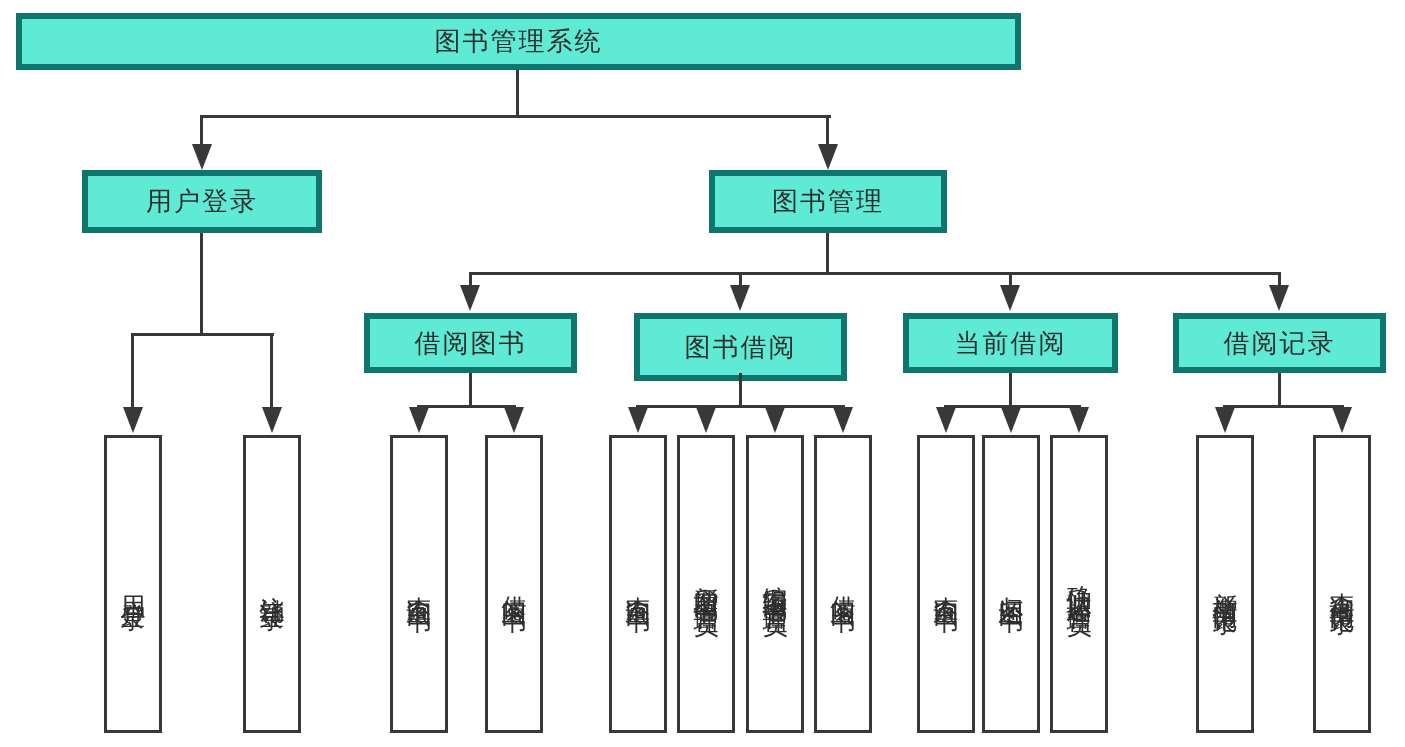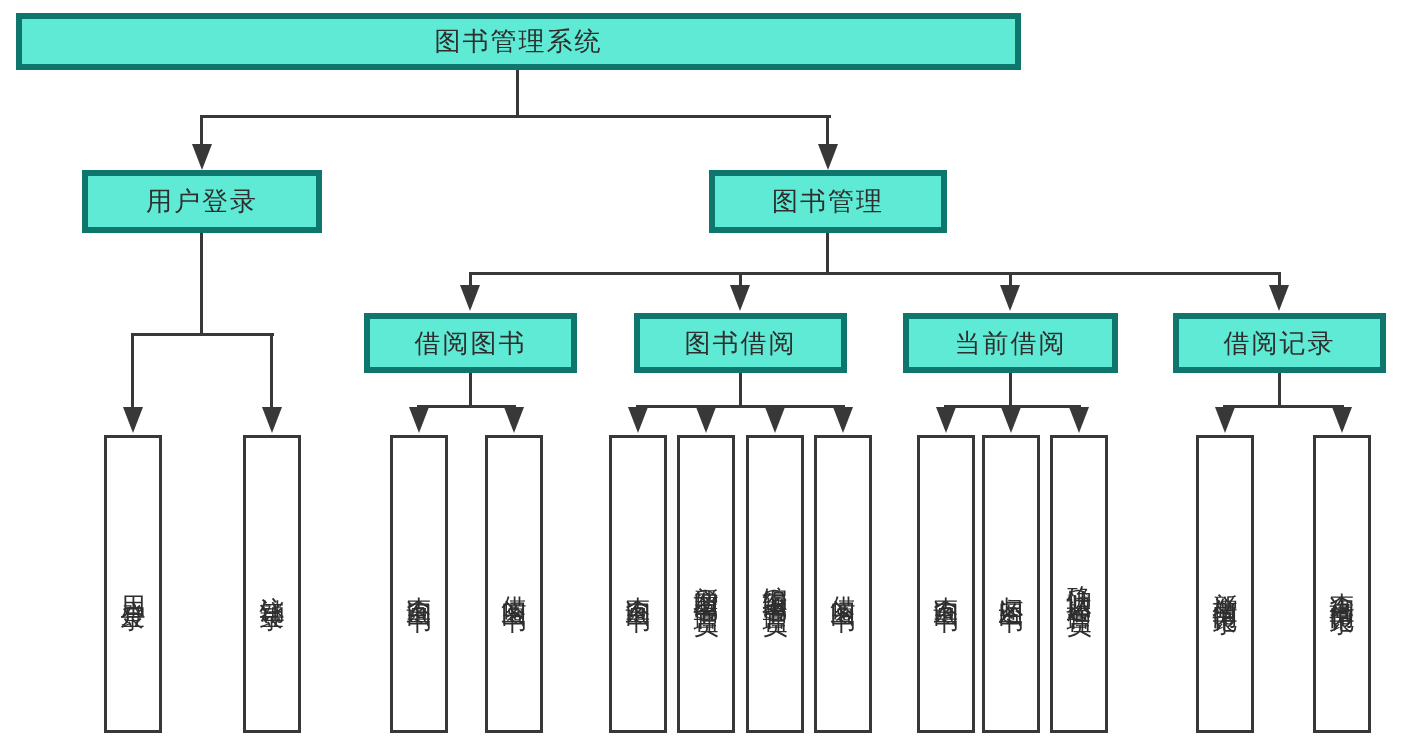--- a/index.html
+++ b/index.html
@@ -62,21 +62,21 @@
   <div class="vline" style="left:469px;top:274px;height:13px"></div>
   <div class="arrow" style="left:460px;top:285px"></div>
   <div class="vline" style="left:739px;top:274px;height:13px"></div>
   <div class="arrow" style="left:730px;top:285px"></div>
   <div class="vline" style="left:1009px;top:274px;height:13px"></div>
   <div class="arrow" style="left:1000px;top:285px"></div>
   <div class="vline" style="left:1278px;top:274px;height:13px"></div>
   <div class="arrow" style="left:1269px;top:285px"></div>
 
   <div class="box" style="left:364px;top:313px;width:213px;height:60px">借阅图书</div>
-  <div class="box" style="left:634px;top:313px;width:213px;height:60px">图书借阅</div>
+  <div class="box" style="left:634px;top:313px;width:213px;height:68px">图书借阅</div>
   <div class="box" style="left:1173px;top:313px;width:213px;height:60px">借阅记录</div>
   <div class="box" style="left:903px;top:313px;width:215px;height:60px">当前借阅</div>
 
   <div class="vline" style="left:469px;top:373px;height:34px"></div>
   <div class="hline" style="left:417px;top:405px;width:99px"></div>
   <div class="arrow" style="left:409px;top:407px"></div>
   <div class="arrow" style="left:504px;top:407px"></div>
 
   <div class="vline" style="left:739px;top:373px;height:34px"></div>
   <div class="hline" style="left:636px;top:405px;width:209px"></div>

